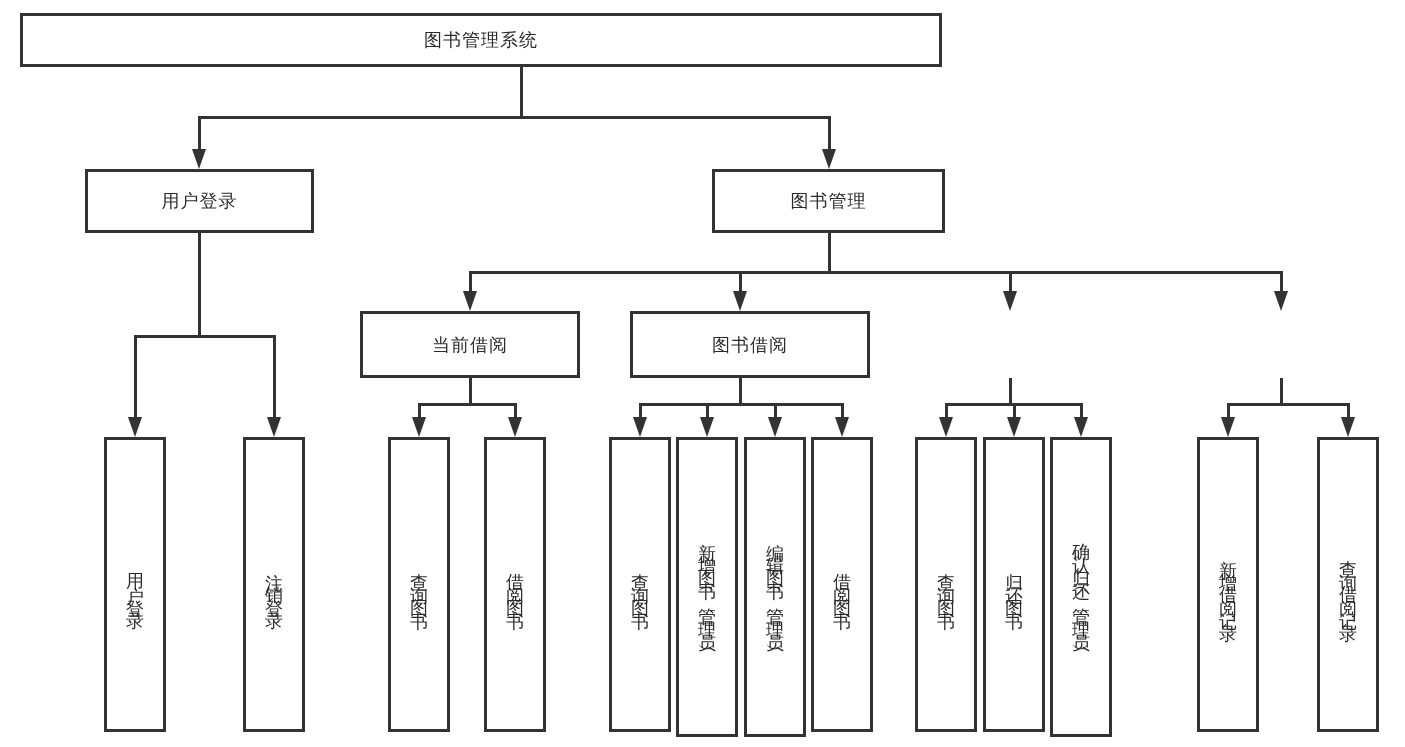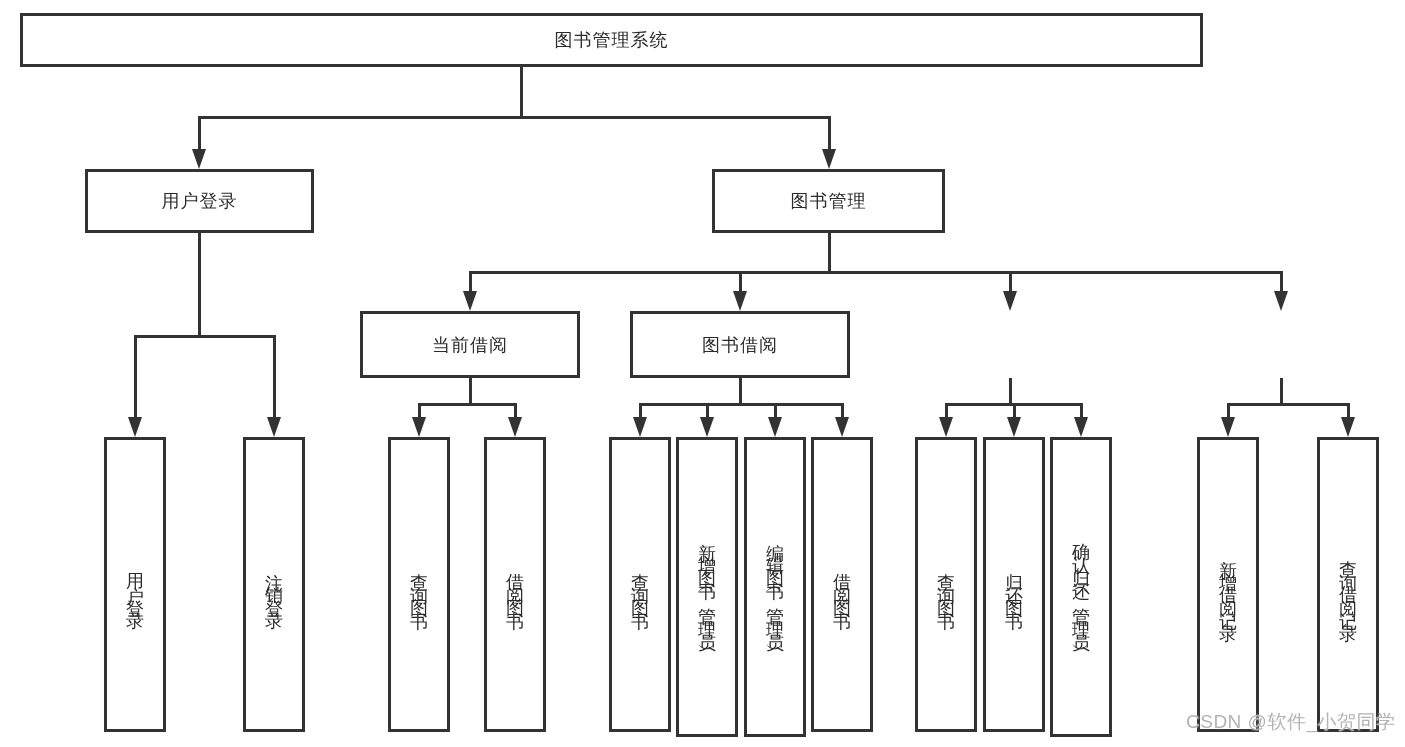--- a/index.html
+++ b/index.html
@@ -58,35 +58,35 @@
     white-space:nowrap;
     z-index:5;
     text-shadow:0 0 2px #ffffff;
   }
 </style>
 </head>
 <body>
 
 <div class="canvas">
 
-  <div class="node" style="left:20px;top:13px;width:1183px;height:54px;">
+  <div class="node" style="left:20px;top:13px;width:922px;height:54px;">
     <span>图书管理系统</span>
   </div>
 
   <div class="node" style="left:85px;top:169px;width:229px;height:64px;">
     <span>用户登录</span>
   </div>
   <div class="node" style="left:712px;top:169px;width:233px;height:64px;">
     <span>图书管理</span>
   </div>
 
   <div class="node" style="left:360px;top:311px;width:220px;height:67px;">
     <span>当前借阅</span>
   </div>
-  <div class="node" style="left:630px;top:311px;width:220px;height:67px;">
+  <div class="node" style="left:630px;top:311px;width:240px;height:67px;">
     <span>图书借阅</span>
   </div>
 
   <div class="node-v" style="left:104px;top:437px;width:62px;height:295px;">
     <span class="vtext">用户登录</span>
   </div>
   <div class="node-v" style="left:243px;top:437px;width:62px;height:295px;">
     <span class="vtext">注销登录</span>
   </div>
   <div class="node-v" style="left:388px;top:437px;width:62px;height:295px;">
@@ -116,21 +116,20 @@
   <div class="node-v" style="left:1050px;top:437px;width:62px;height:300px;">
     <span class="vtext">确认归还（管理员）</span>
   </div>
   <div class="node-v" style="left:1197px;top:437px;width:62px;height:295px;">
     <span class="vtext">新增借阅记录</span>
   </div>
   <div class="node-v" style="left:1317px;top:437px;width:62px;height:295px;">
     <span class="vtext">查询借阅记录</span>
   </div>
 
-  <div class="watermark">CSDN @软件_小贺同学</div>
 
 <div class="cline" style="left: 519.5px; top: 67px; width: 3px; height: 50px;"></div>
     <div class="cline" style="left: 197.5px; top: 115.5px; width: 633px; height: 3px;"></div>
     <div class="cline" style="left: 197.5px; top: 117px; width: 3px; height: 32px;"></div>
     <div class="arrowhead" style="left: 192px; top: 149px;"></div>
     <div class="cline" style="left: 827.5px; top: 117px; width: 3px; height: 32px;"></div>
     <div class="arrowhead" style="left: 822px; top: 149px;"></div>
     <div class="cline" style="left: 197.5px; top: 233px; width: 3px; height: 103px;"></div>
     <div class="cline" style="left: 133.5px; top: 334.5px; width: 142px; height: 3px;"></div>
     <div class="cline" style="left: 133.5px; top: 336px; width: 3px; height: 81px;"></div>

